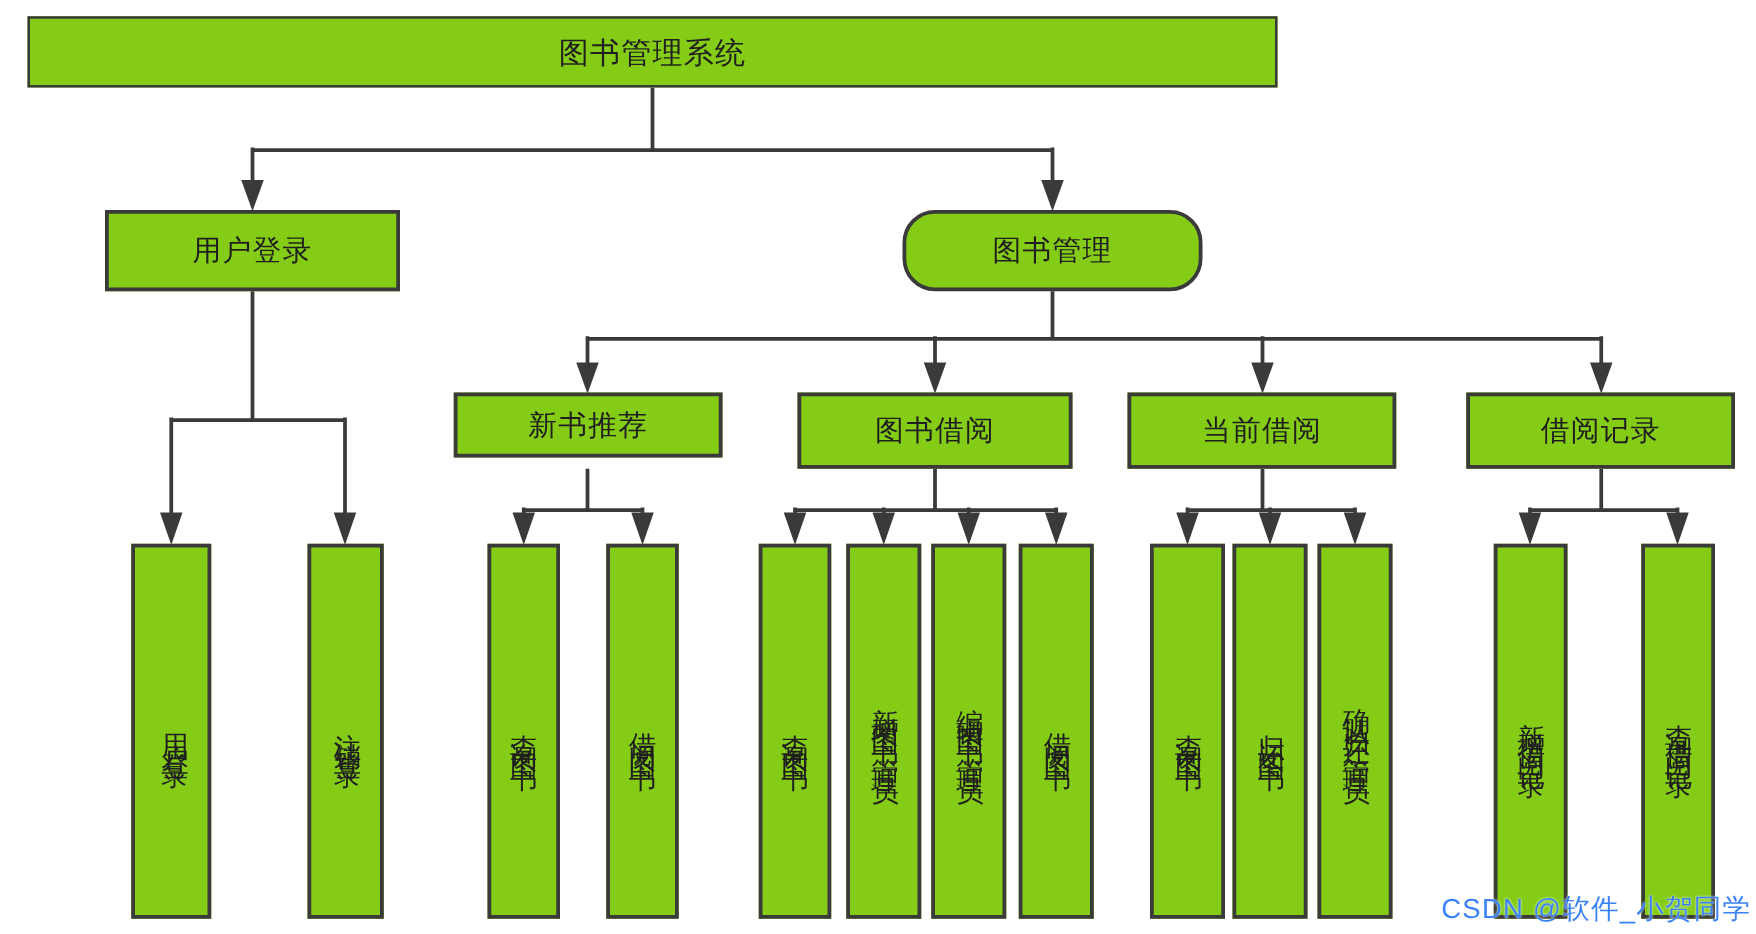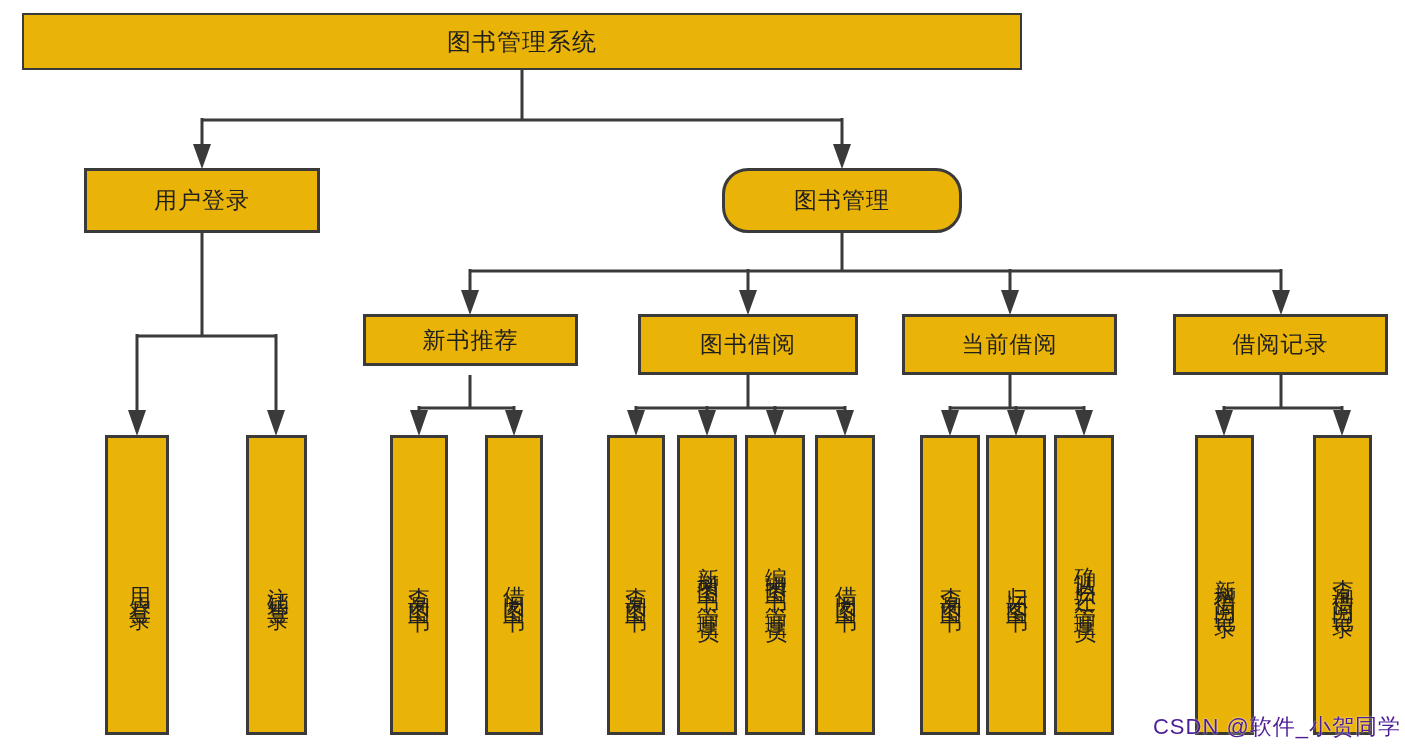--- a/index.html
+++ b/index.html
@@ -11,21 +11,21 @@
   .canvas {
     position: relative;
     width: 1405px;
     height: 747px;
     background: #ffffff;
     overflow: hidden;
   }
   .box {
     position: absolute;
     box-sizing: border-box;
-    background: #eab308;
+    background: #84cc16;
     border: 3px solid #3a3a3a;
     color: #1f1f1f;
     z-index: 2;
   }
   .hbox {
     display: flex;
     align-items: center;
     justify-content: center;
     font-size: 23px;
     letter-spacing: 1px;
@@ -46,21 +46,21 @@
     position: absolute;
     left: 0;
     top: 0;
     z-index: 1;
   }
   .watermark {
     position: absolute;
     top: 712px;
     right: 4px;
     font-size: 22px;
-    color: #4c1d95;
+    color: #3b82f6;
     letter-spacing: 1px;
     z-index: 5;
     text-shadow: 0 0 2px #ffffff;
     white-space: nowrap;
   }
 </style>
 </head>
 <body>
 
 <div class="canvas">

